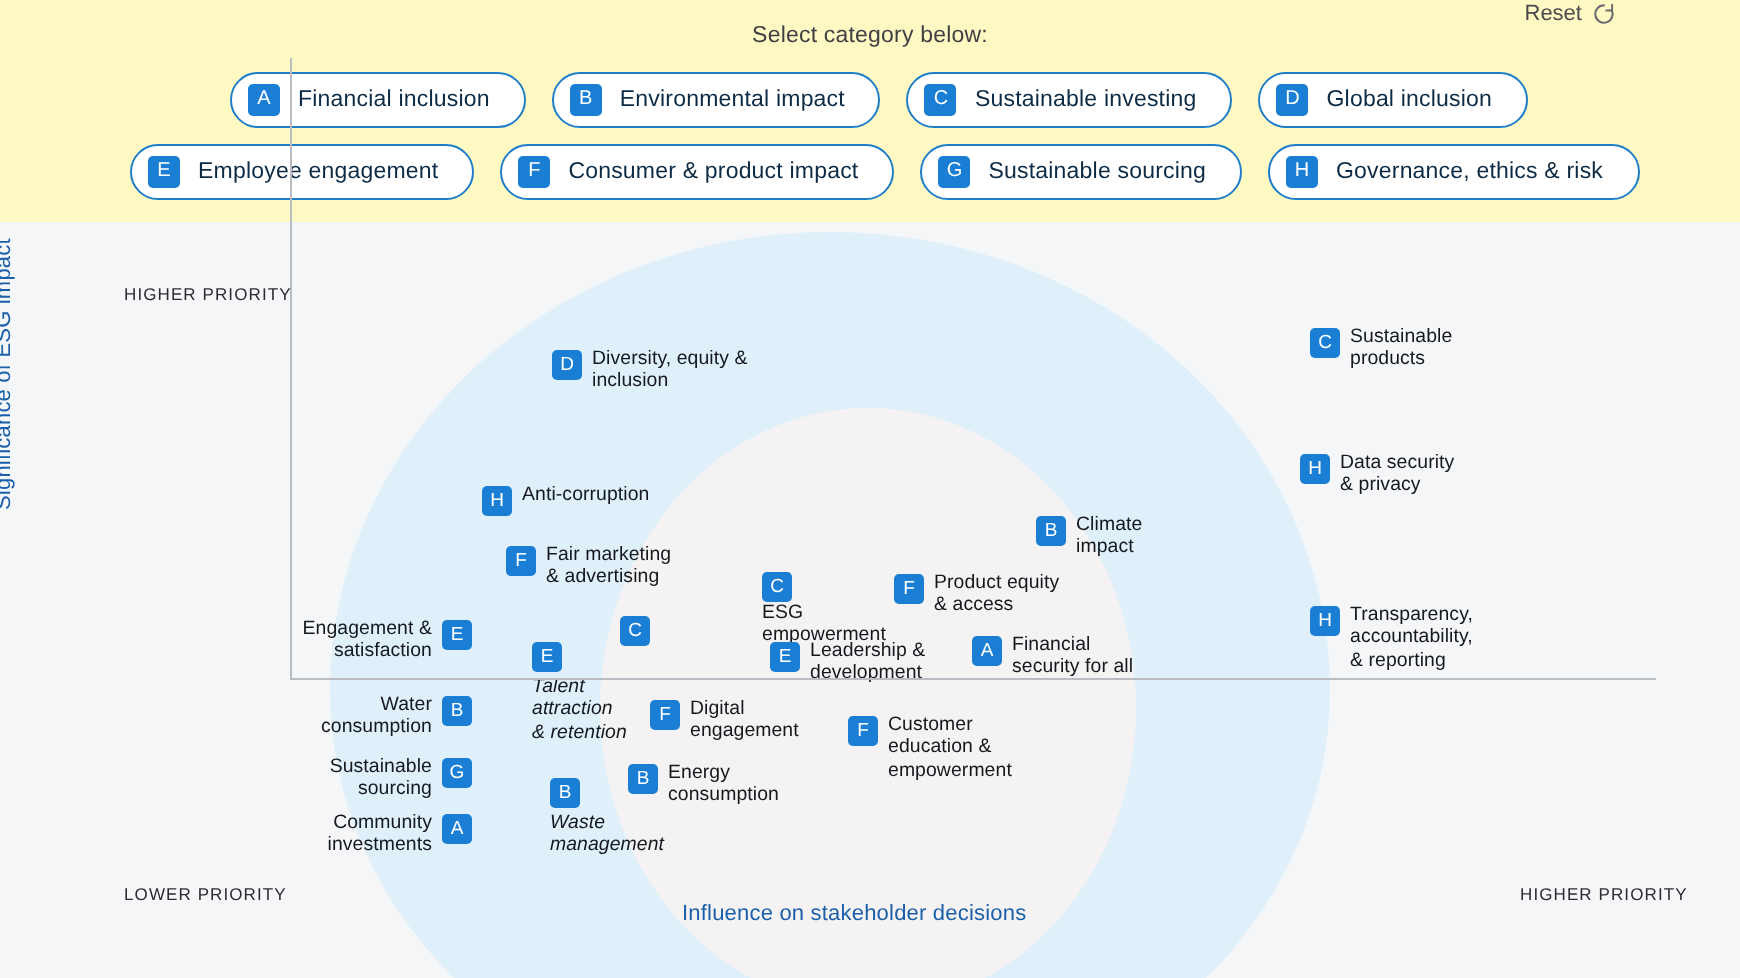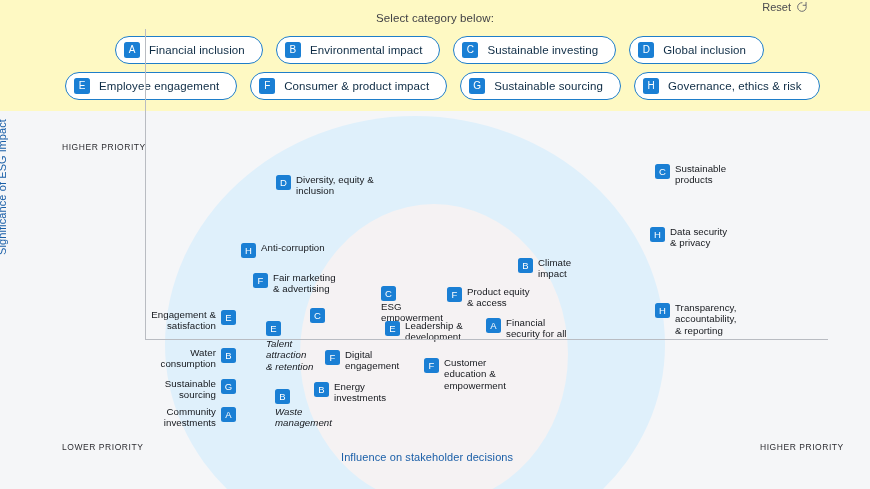--- a/index.html
+++ b/index.html
@@ -265,21 +265,21 @@
 empowerment</span>
     </div>
     <div class="pt left" style="left: auto; top: 268px; right: 634px;">
       <span class="marker">G</span>
       <span class="lbl">Sustainable
 sourcing</span>
     </div>
     <div class="pt right" style="left: 314px; top: 271px;">
       <span class="marker">B</span>
       <span class="lbl">Energy
-investments</span>
+consumption</span>
     </div>
     <div class="pt below" style="left: 275px; top: 278px;">
       <span class="marker">B</span>
       <span class="lbl">Waste
 management</span>
     </div>
     <div class="pt left" style="left: auto; top: 296px; right: 634px;">
       <span class="marker">A</span>
       <span class="lbl">Community
 investments</span>

